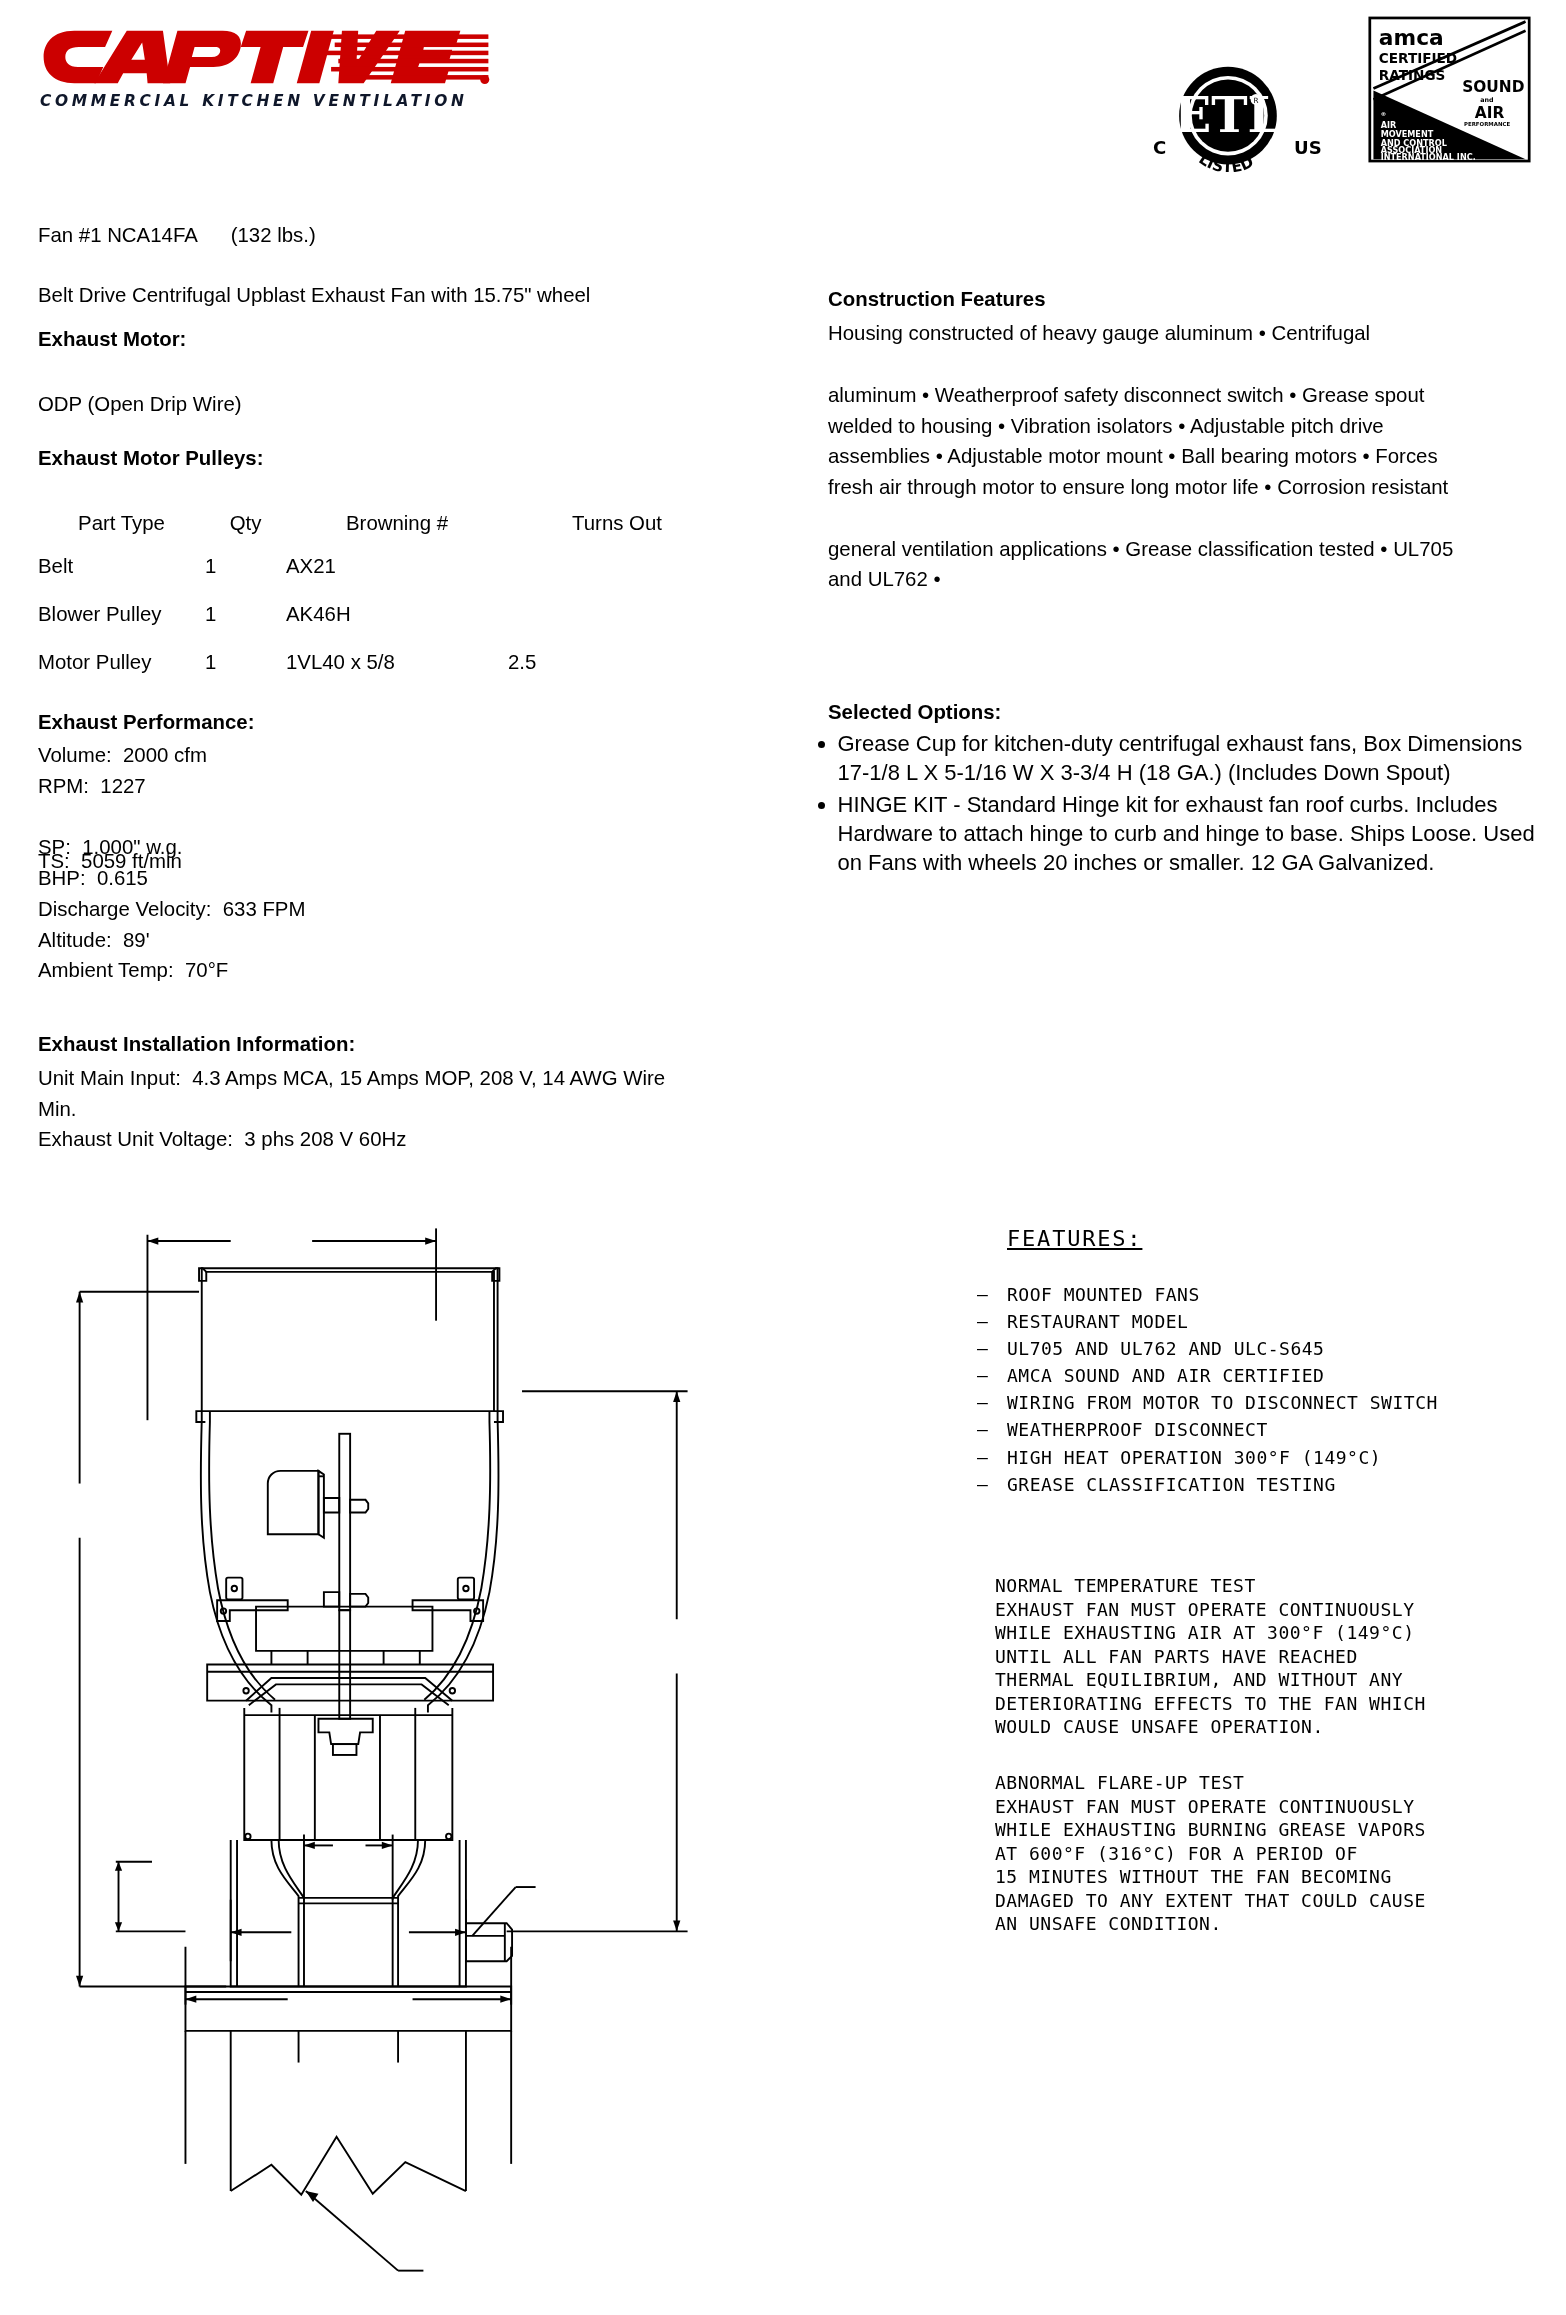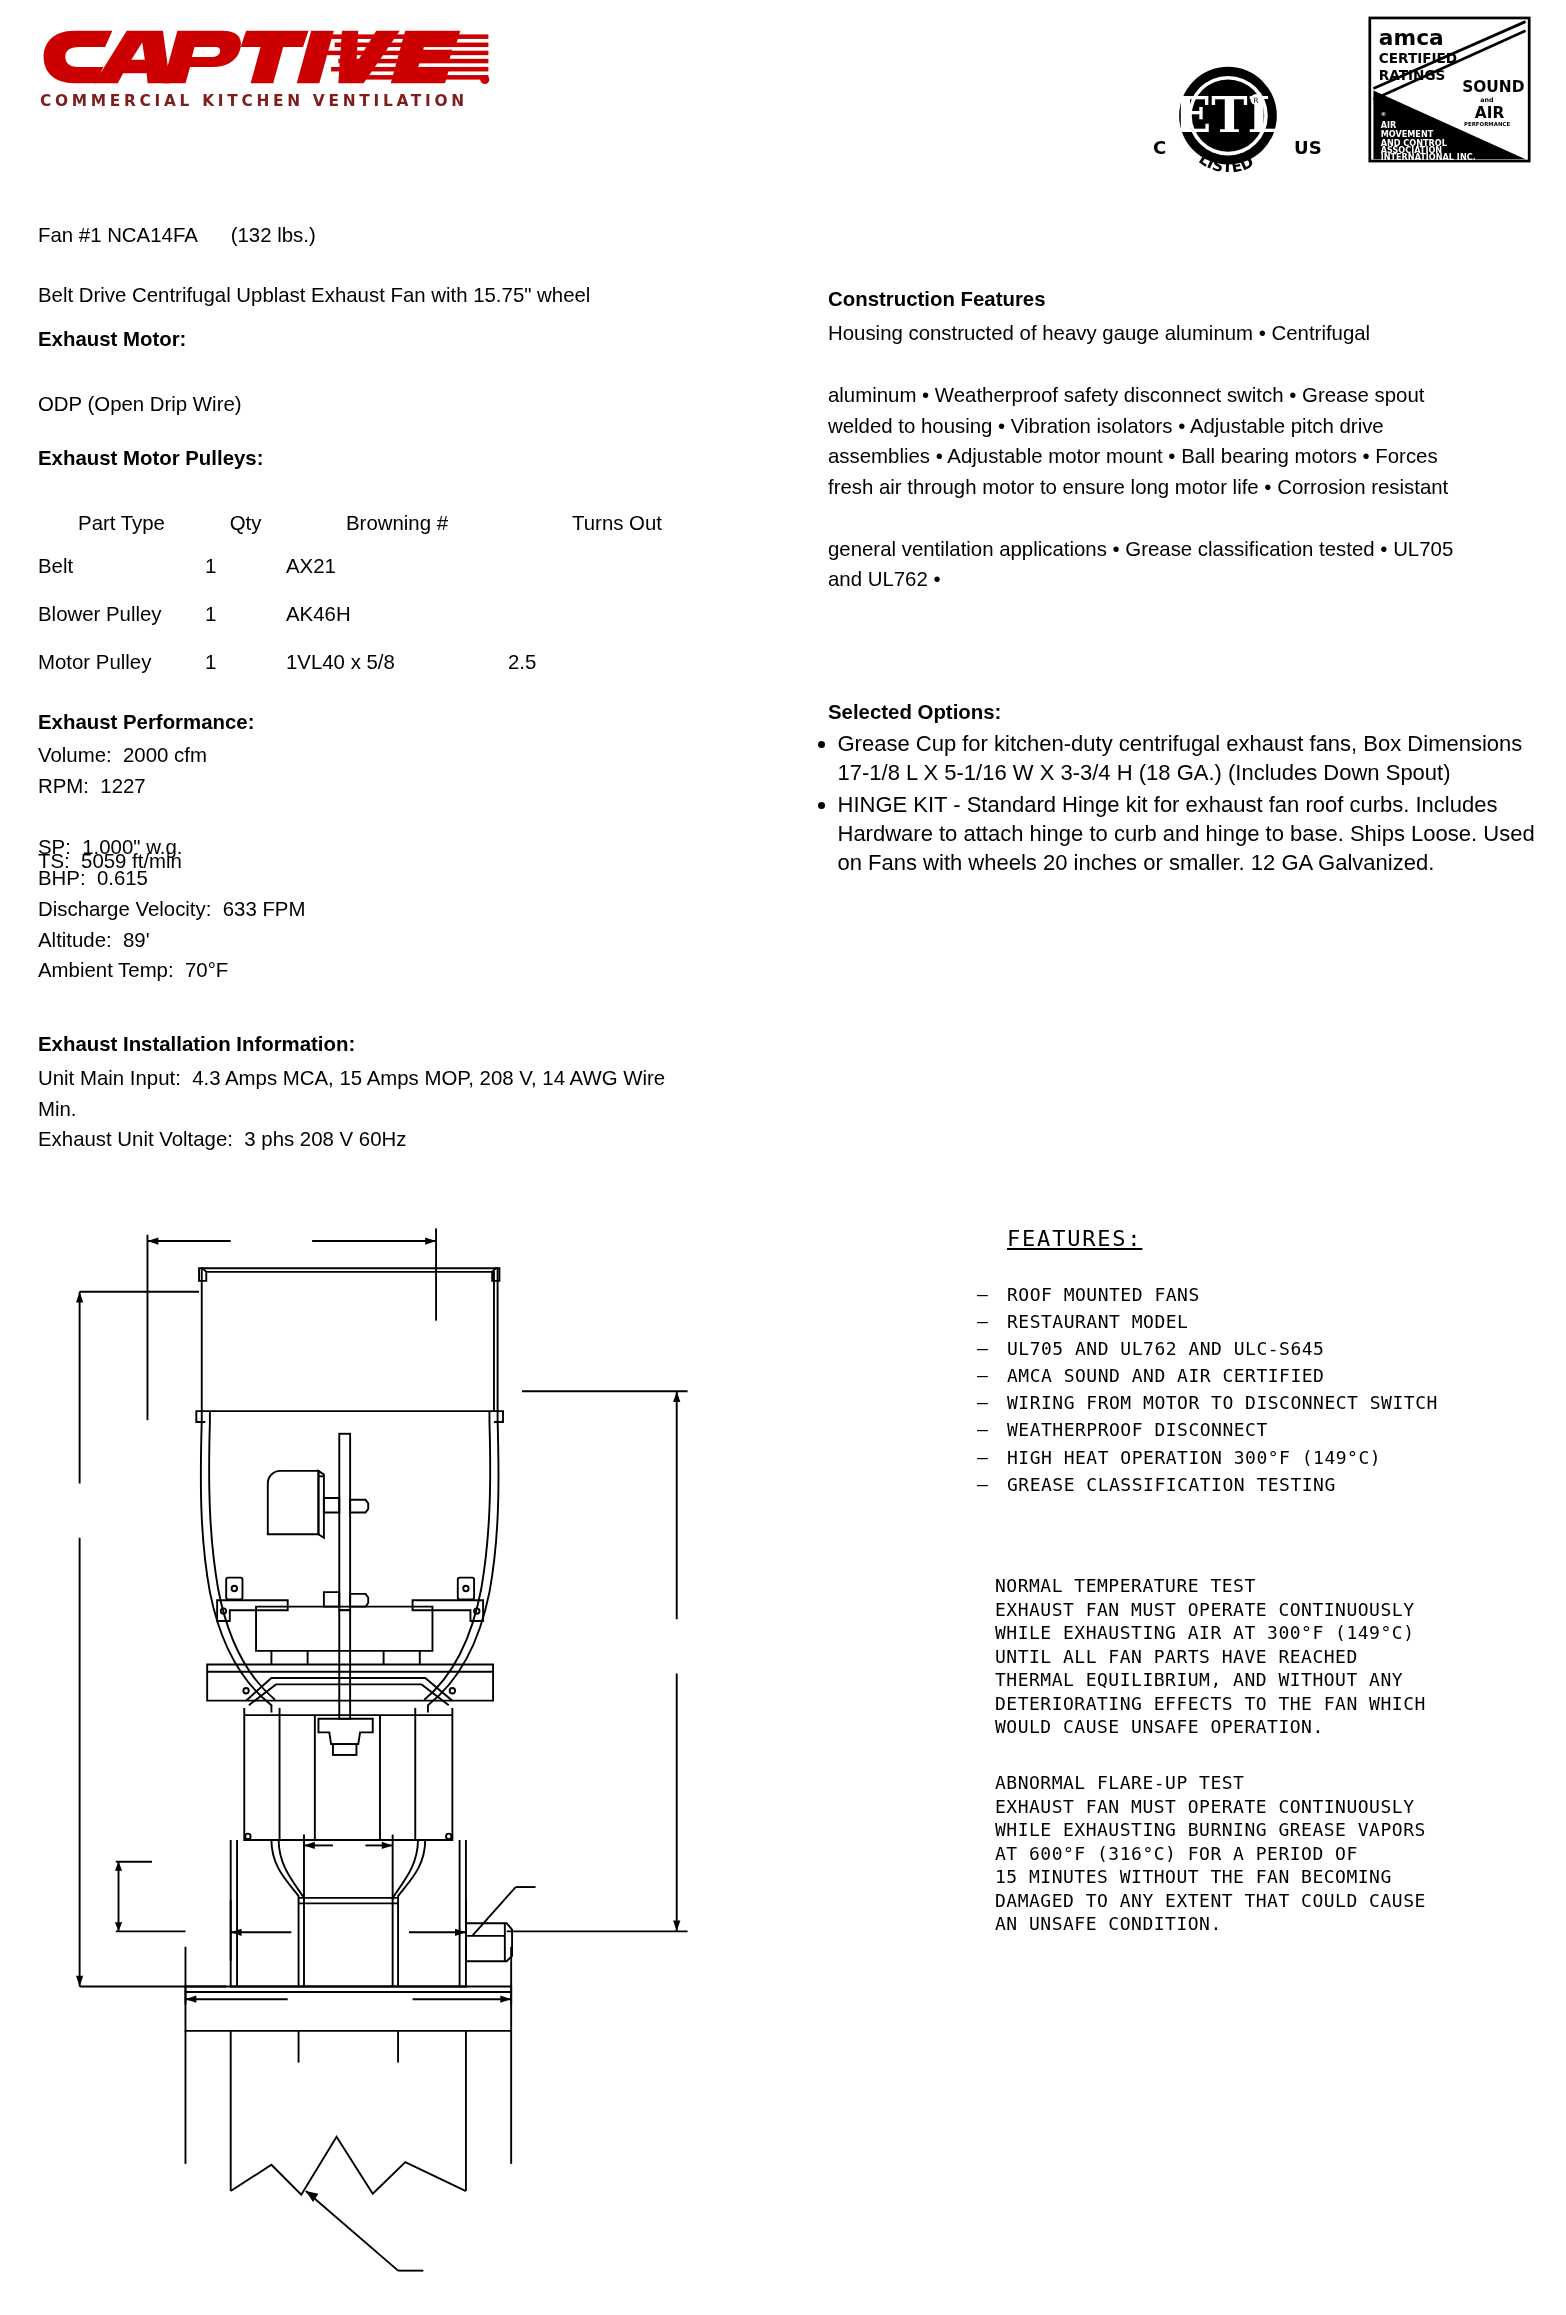--- a/index.html
+++ b/index.html
@@ -1,21 +1,21 @@
 <!DOCTYPE html>
 <html style="font-size:14.5px"><head>
 <meta charset="utf-8">
 <style>
   html,body{margin:0;padding:0;background:#fff;}
   body{width:1567px;height:2316px;position:relative;font-family:"Liberation Sans",sans-serif;color:#000;}
   .page{position:relative;width:1567px;height:2316px;overflow:hidden;}
 
   
   .logo-block{position:absolute;left:40px;top:27px;width:470px;}
-  .logo-sub{display:block;margin-top:5.4px;font-size:15.4px;letter-spacing:3.7px;color:#7f1d1d;font-weight:bold;font-family:"DejaVu Sans",sans-serif;white-space:nowrap;}
+  .logo-sub{display:block;margin-top:5.4px;font-size:15.4px;letter-spacing:3.7px;color:#0f172a;font-weight:bold;font-style:italic;font-family:"DejaVu Sans",sans-serif;white-space:nowrap;}
 
   .etl{position:absolute;left:1133px;top:63px;width:199px;height:109px;}
   .amca{position:absolute;left:1368px;top:16.3px;width:163px;height:174px;}
 
   
   .t{position:absolute;font-size:20.4px;line-height:30px;color:#000;white-space:pre;}
   .b{font-weight:bold;}
   .u{text-decoration:underline;}
 
   

